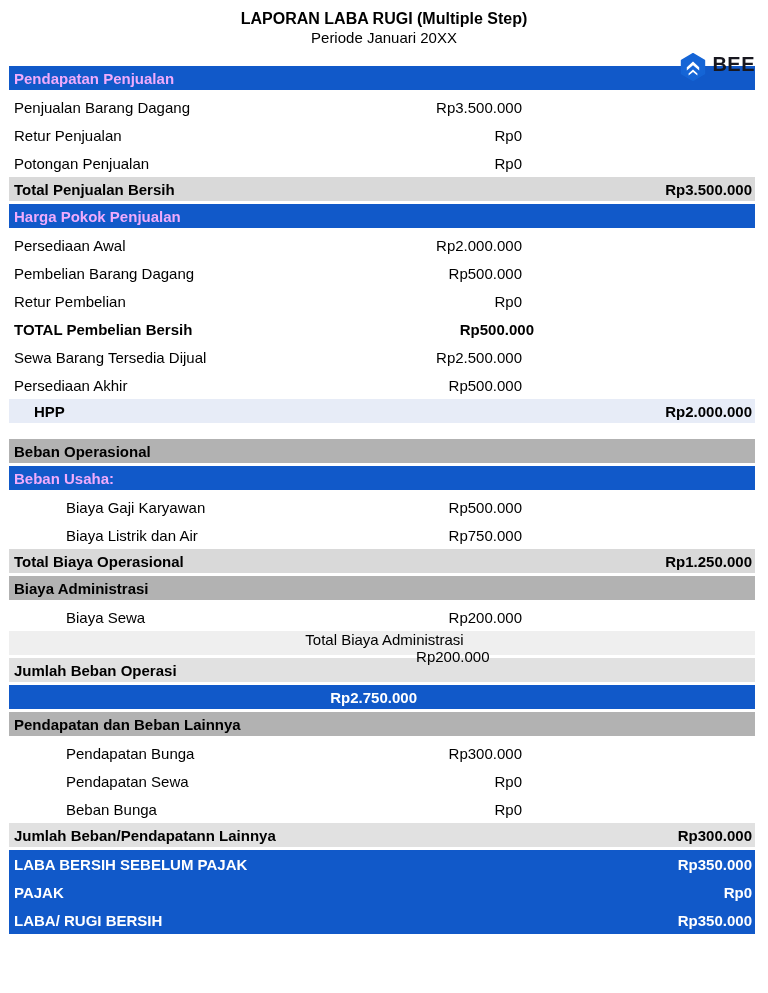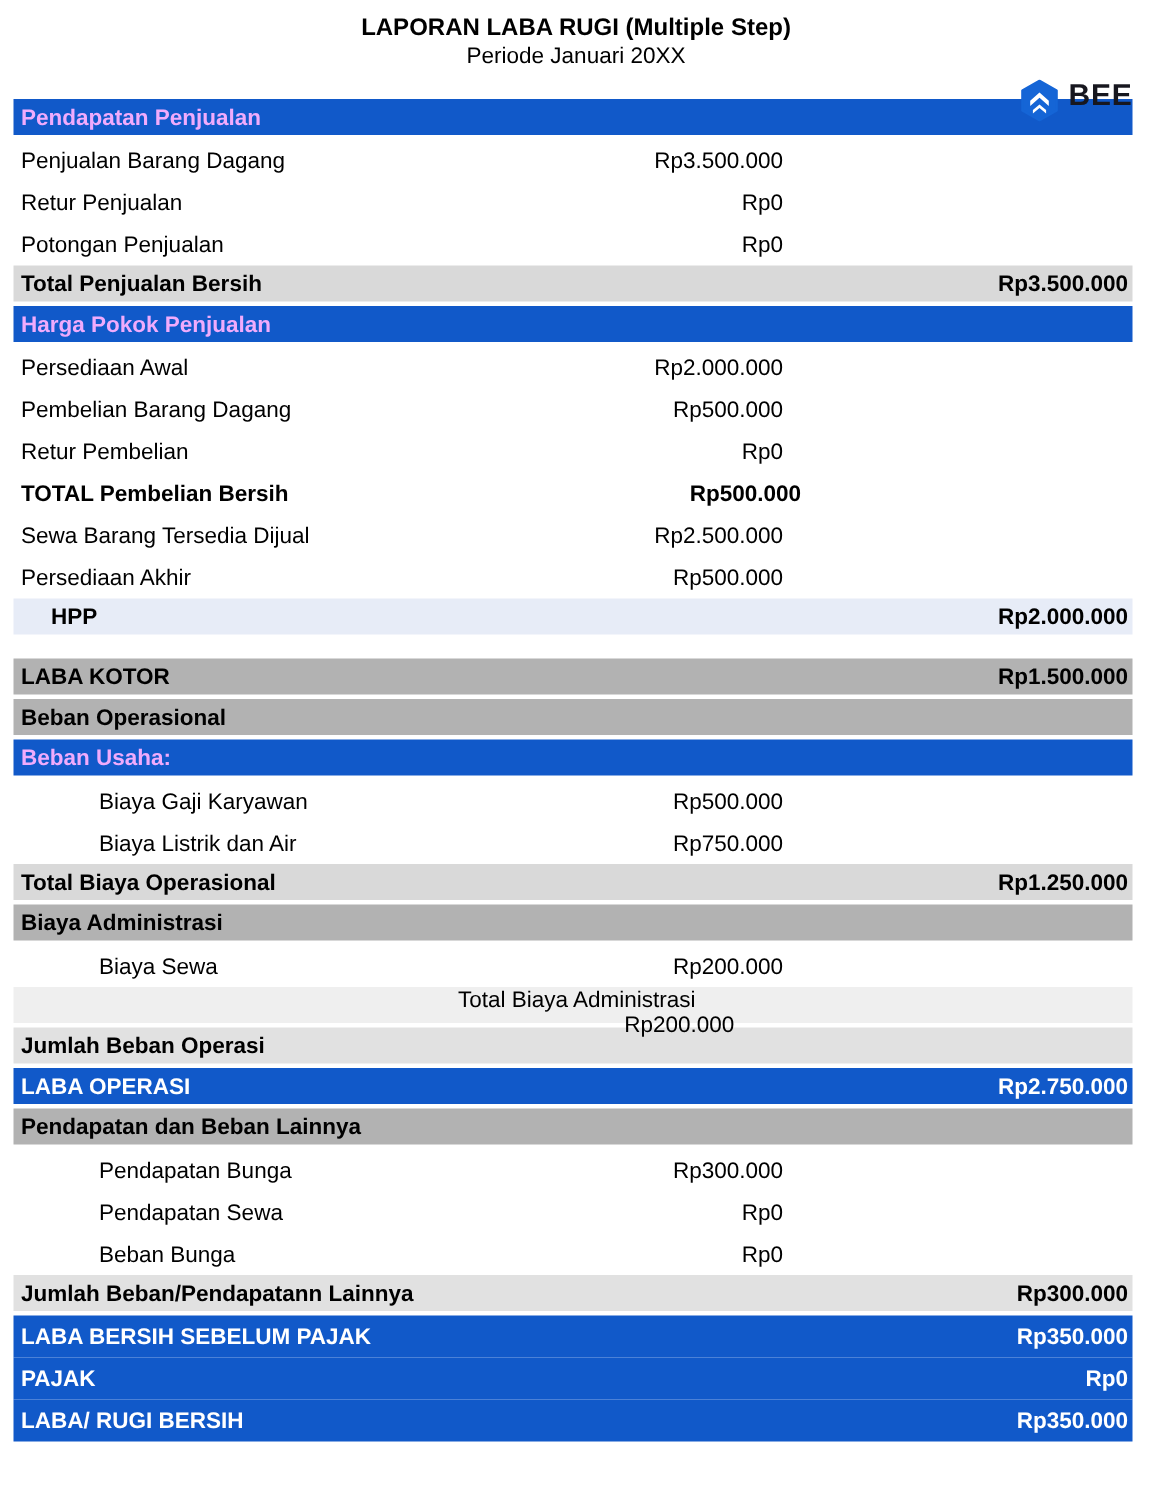--- a/index.html
+++ b/index.html
@@ -113,25 +113,20 @@
       <div class="row row-item">
         <div class="c1">Persediaan Akhir</div>
         <div class="c2">Rp500.000</div>
         <div class="c3"></div>
       </div>
       <div class="row row-hpp">
         <div class="c1">HPP</div>
         <div class="c2"></div>
         <div class="c3">Rp2.000.000</div>
       </div>
-      <div class="row row-gray-strong">
-        <div class="c1">LABA KOTOR</div>
-        <div class="c2"></div>
-        <div class="c3">Rp1.500.000</div>
-      </div>
       <div class="row row-subheader">
         <div class="c1">Beban Operasional</div>
         <div class="c2"></div>
         <div class="c3"></div>
       </div>
       <div class="row row-section">
         <div class="c1">Beban Usaha:</div>
         <div class="c2"></div>
         <div class="c3"></div>
       </div>
@@ -163,21 +158,20 @@
       <div class="row row-total-light">
         <div class="c1">Total Biaya Administrasi</div>
         <div class="c2"></div>
         <div class="c3">Rp200.000</div>
       </div>
       <div class="row row-total-mid">
         <div class="c1">Jumlah Beban Operasi</div>
         <div class="c2"></div>
       </div>
       <div class="row row-blue-total">
-        <div class="c1">LABA OPERASI</div>
         <div class="c2"></div>
         <div class="c3">Rp2.750.000</div>
       </div>
       <div class="row row-subheader">
         <div class="c1">Pendapatan dan Beban Lainnya</div>
         <div class="c2"></div>
         <div class="c3"></div>
       </div>
       <div class="row row-item indented">
         <div class="c1">Pendapatan Bunga</div>

